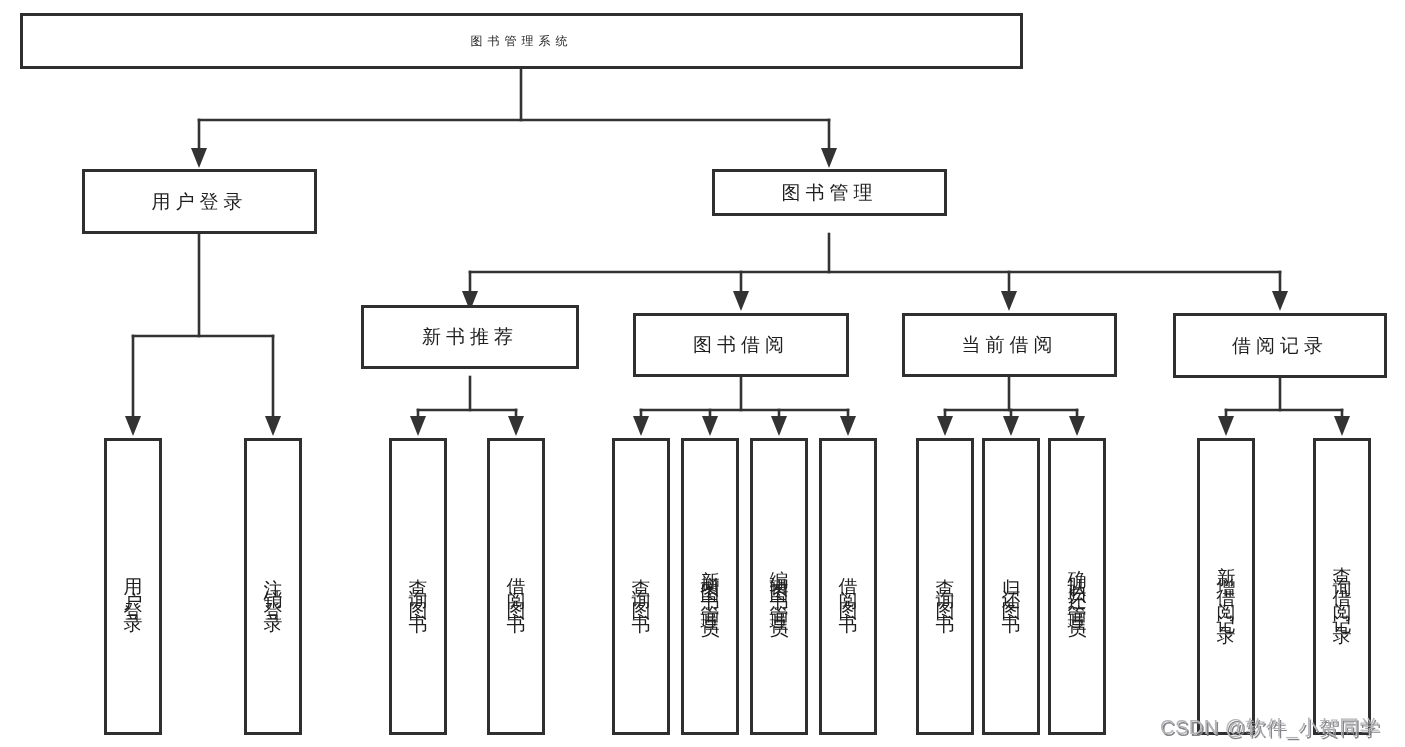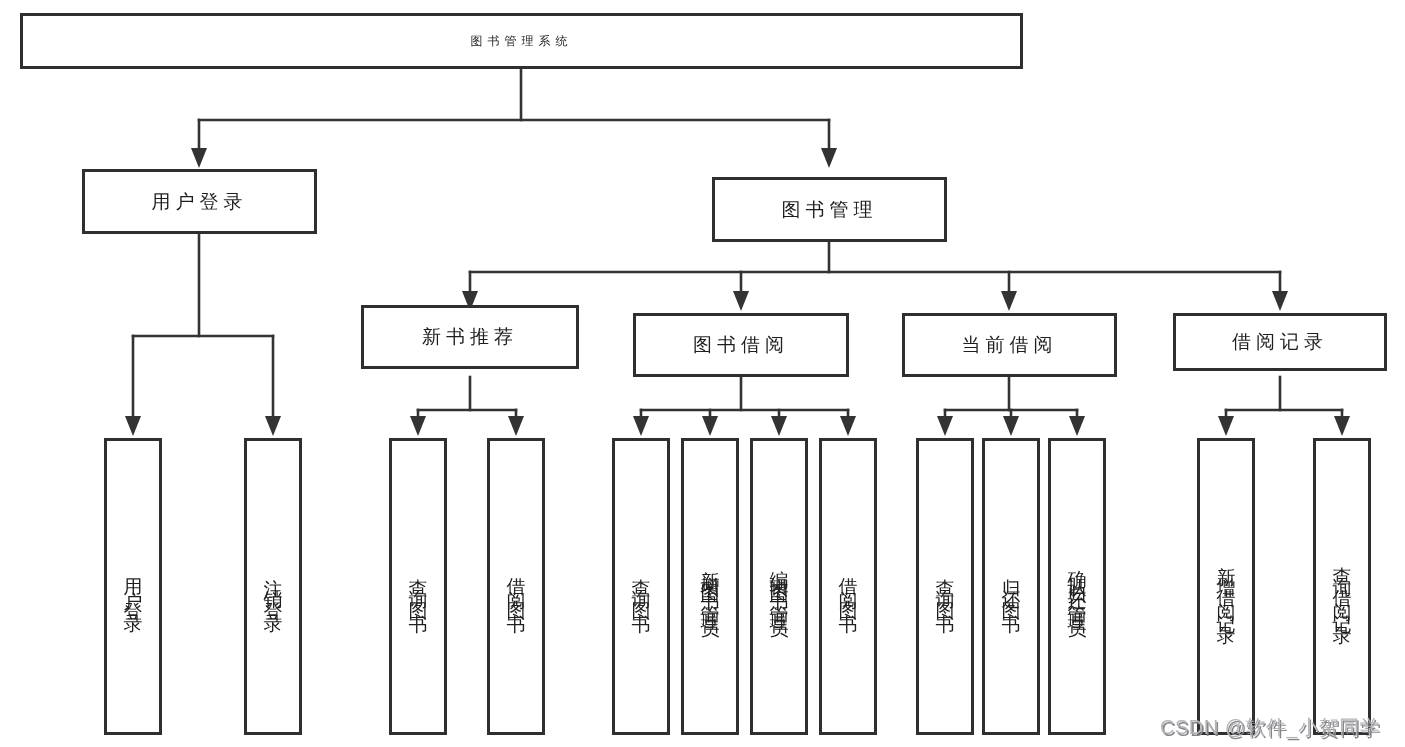--- a/index.html
+++ b/index.html
@@ -126,34 +126,34 @@
     </g>
   </svg>
 
   <div class="box root" style="left:20px; top:13px; width:1003px; height:56px;">
     <span>图书管理系统</span>
   </div>
 
   <div class="box" style="left:82px; top:169px; width:235px; height:65px;">
     <span>用户登录</span>
   </div>
-  <div class="box" style="left:712px; top:169px; width:235px; height:65px;margin-top:8px;">
+  <div class="box" style="left:712px; top:169px; width:235px; height:47px;">
     <span>图书管理</span>
   </div>
 
   <div class="box" style="left:361px; top:305px; width:218px; height:64px;">
     <span>新书推荐</span>
   </div>
   <div class="box" style="left:633px; top:313px; width:216px; height:64px;">
     <span>图书借阅</span>
   </div>
   <div class="box" style="left:902px; top:313px; width:215px; height:64px;">
     <span>当前借阅</span>
   </div>
-  <div class="box" style="left:1173px; top:313px; width:214px; height:58px;font-family:Liberation Mono, monospace;">
+  <div class="box" style="left:1173px; top:313px; width:214px; height:65px;font-family:Liberation Mono, monospace;">
     <span>借阅记录</span>
   </div>
 
   <div class="box leaf" style="left:104px; top:438px; width:58px; height:297px;">
     <span>用户登录</span>
   </div>
   <div class="box leaf" style="left:244px; top:438px; width:58px; height:297px;">
     <span>注销登录</span>
   </div>
 

